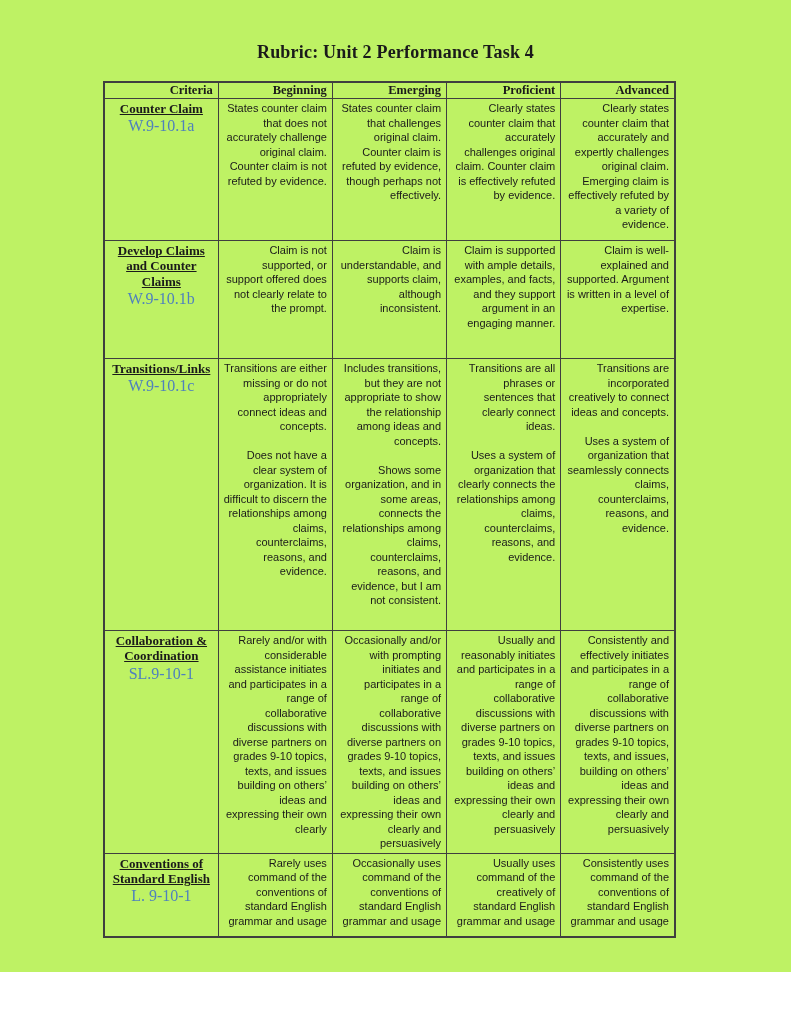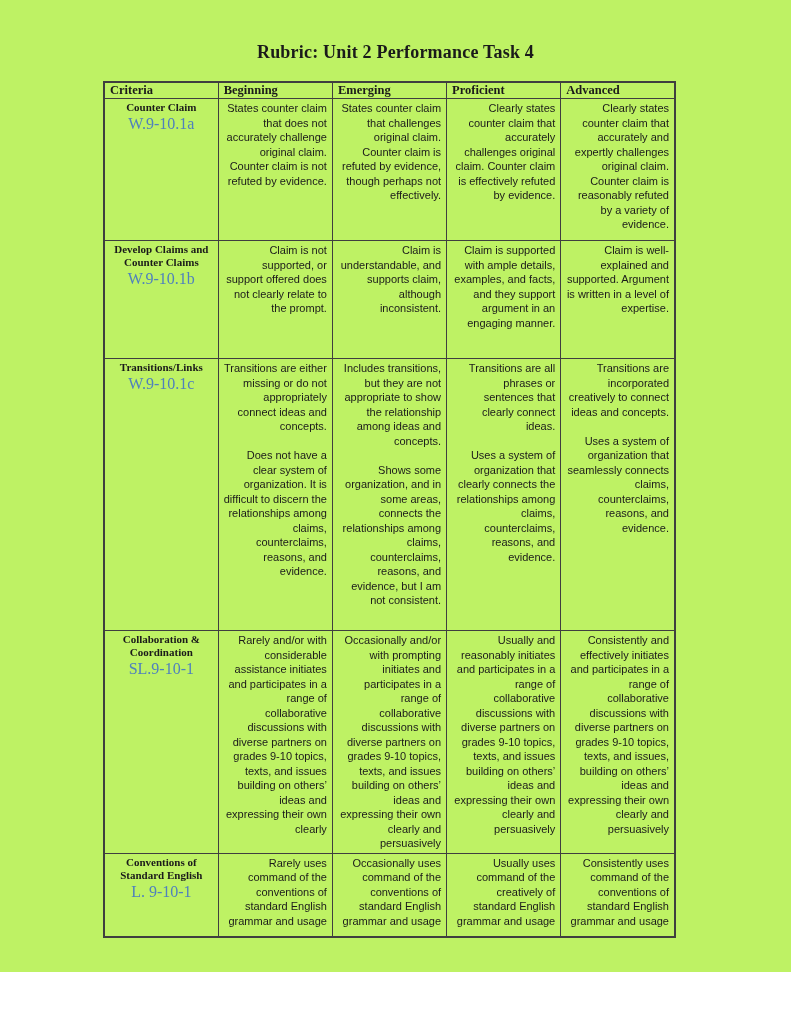--- a/index.html
+++ b/index.html
@@ -39,39 +39,40 @@
     border: 1px solid var(--border, #3f3f3f);
     vertical-align: top;
     box-sizing: border-box;
     padding: 2px 5px 2px 5px;
     width: 20%;
   }
   table.rubric th {
     font-family: "Liberation Serif", "DejaVu Serif", serif;
     font-weight: bold;
     font-size: 12.5px;
-    text-align: left;
+    text-align: right;
     height: 16px;
     padding-top: 0;
     padding-bottom: 0;
   }
   td.cell-body {
     font-size: 11px;
     line-height: 1.32;
     white-space: pre-line;
     text-align: right;
   }
   td.cell-criteria {
     text-align: center;
     font-family: "Liberation Serif", "DejaVu Serif", serif;
   }
   .crit-name {
     font-weight: bold;
-    font-size: 11px;
+    font-size: 13px;
     line-height: 1.18;
+    text-decoration: underline;
   }
   .crit-code {
     font-size: 16px;
     color: var(--code-blue, #4F81BD);
     margin-top: 1px;
   }
   tr.r1 { height: 142px; }
   tr.r2 { height: 118px; }
   tr.r3 { height: 272px; margin-left: 16px; }
   tr.r4 { height: 199px; }
@@ -97,21 +98,21 @@
     <tbody>
 
       <tr class="r1">
         <td class="cell-criteria">
           <div class="crit-name">Counter Claim</div>
           <div class="crit-code">W.9-10.1a</div>
         </td>
         <td class="cell-body">States counter claim that does not accurately challenge original claim. Counter claim is not refuted by evidence.</td>
         <td class="cell-body">States counter claim that challenges original claim. Counter claim is refuted by evidence, though perhaps not effectively.</td>
         <td class="cell-body">Clearly states counter claim that accurately challenges original claim. Counter claim is effectively refuted by evidence.</td>
-        <td class="cell-body">Clearly states counter claim that accurately and expertly challenges original claim. Counter claim is reasonably refuted by a variety of evidence.</td>
+        <td class="cell-body">Clearly states counter claim that accurately and expertly challenges original claim. Emerging claim is effectively refuted by a variety of evidence.</td>
       </tr>
 
       <tr class="r2">
         <td class="cell-criteria">
           <div class="crit-name">Develop Claims and Counter Claims</div>
           <div class="crit-code">W.9-10.1b</div>
         </td>
         <td class="cell-body">Claim is not supported, or support offered does not clearly relate to the prompt.</td>
         <td class="cell-body">Claim is understandable, and supports claim, although inconsistent.</td>
         <td class="cell-body">Claim is supported with ample details, examples, and facts, and they support argument in an engaging manner.</td>

